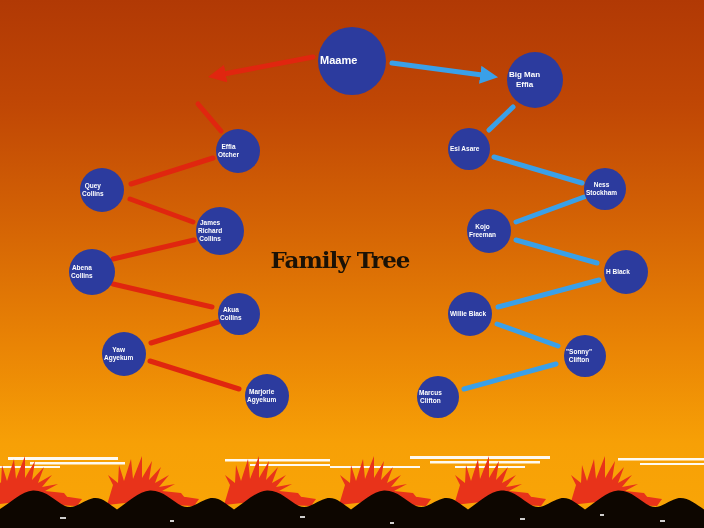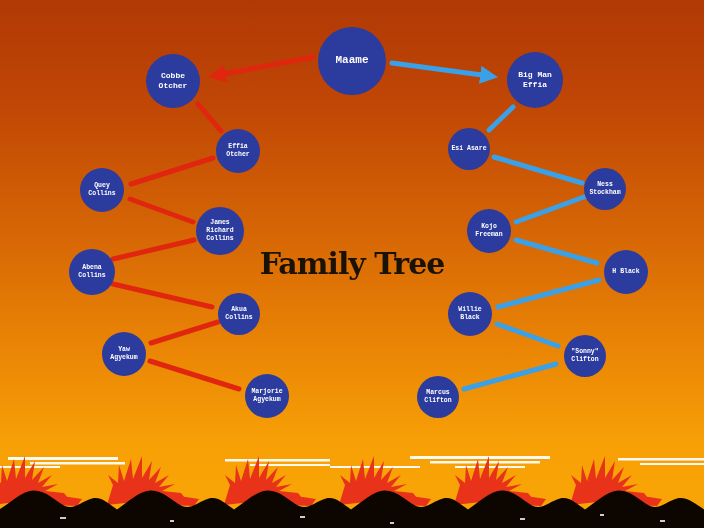--- a/index.html
+++ b/index.html
@@ -4,28 +4,28 @@
 <style>
   html,body{margin:0;padding:0;}
   body{width:704px;height:528px;overflow:hidden;background:#000;}
   .stage{
     position:relative;width:704px;height:528px;overflow:hidden;
     background:linear-gradient(180deg,#b13905 0%,#c04705 20%,#d46305 42%,#ea8505 66%,#f7a006 84%,#f9a606 100%);
     font-family:"Liberation Sans",sans-serif;
   }
   .layer{position:absolute;left:0;top:0;}
   .title{
-    position:absolute;left:352px;top:246px;transform:translateX(-50%);
-    font-family:"DejaVu Serif",serif;font-weight:bold;font-size:30px;
+    position:absolute;left:340px;top:246px;transform:translateX(-50%);
+    font-family:"DejaVu Serif",serif;font-weight:bold;font-size:23px;
     letter-spacing:-1px;color:#1b1206;white-space:nowrap;
   }
   .node{
     position:absolute;border-radius:50%;background:#2c3b9e;
-    display:flex;align-items:center;justify-content:center;text-align:center;
-    color:#fff;font-weight:bold;cursor:pointer;font-family:Liberation Mono, monospace;
+    display:flex;align-items:center;text-align:center;
+    color:#fff;font-weight:bold;cursor:pointer;
   }
   .node-label{white-space:pre-line;line-height:1.25;padding:2px;}
   .n-maame   {left:318px;top:27px; width:68px;height:68px;font-size:11px;}
   .n-cobbe   {left:146px;top:54px; width:54px;height:54px;font-size:8px;}
   .n-bigman  {left:507px;top:52px; width:56px;height:56px;font-size:8px;}
   .n-effia   {left:216px;top:129px;width:44px;height:44px;font-size:6.5px;}
   .n-quey    {left:80px; top:168px;width:44px;height:44px;font-size:6.5px;}
   .n-james   {left:196px;top:207px;width:48px;height:48px;font-size:6.5px;}
   .n-abena   {left:69px; top:249px;width:46px;height:46px;font-size:6.5px;}
   .n-akua    {left:218px;top:293px;width:42px;height:42px;font-size:6.5px;}
@@ -128,24 +128,20 @@
       <rect x="600" y="61" width="4" height="2"></rect>
       <rect x="660" y="67" width="5" height="2"></rect>
     </g>
   </svg>
 
   <div class="title">Family Tree</div>
 
   <div class="node n-maame">
     <span class="node-label">Maame</span>
   </div>
-  <div class="node n-cobbe">
-    <span class="node-label">Cobbe
-Otcher</span>
-  </div>
   <div class="node n-bigman">
     <span class="node-label">Big Man
 Effia</span>
   </div>
   <div class="node n-effia">
     <span class="node-label">Effia
 Otcher</span>
   </div>
   <div class="node n-quey">
     <span class="node-label">Quey

